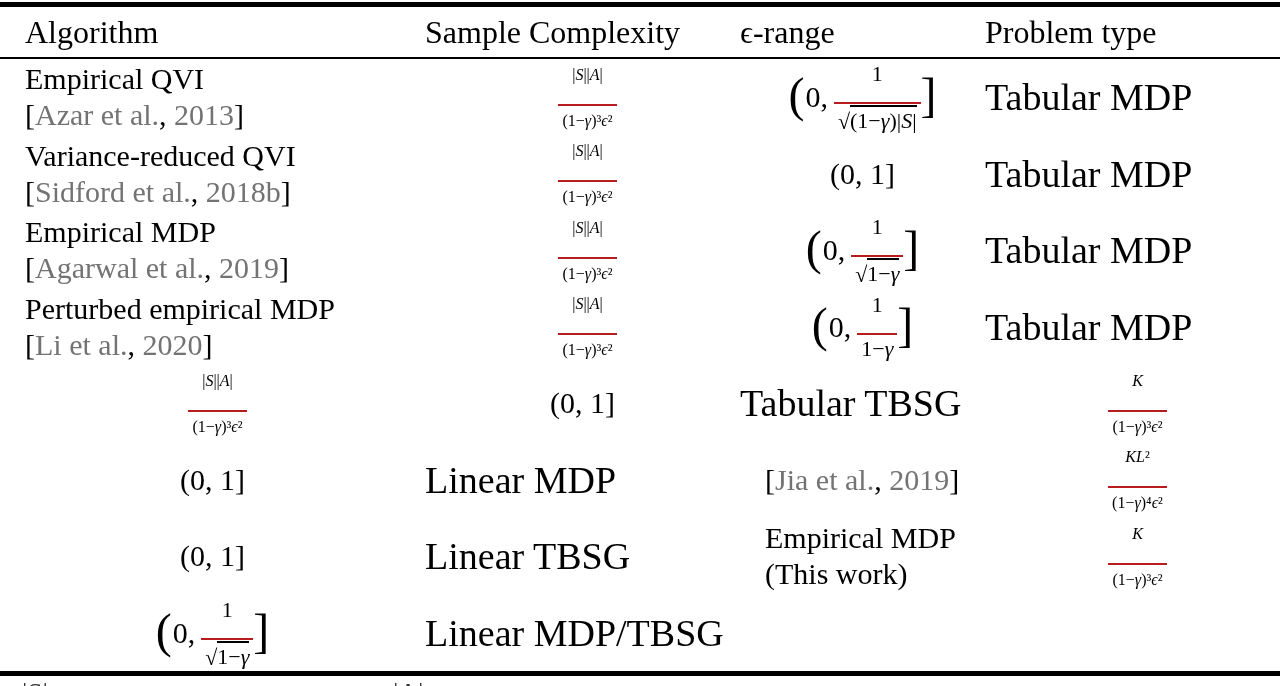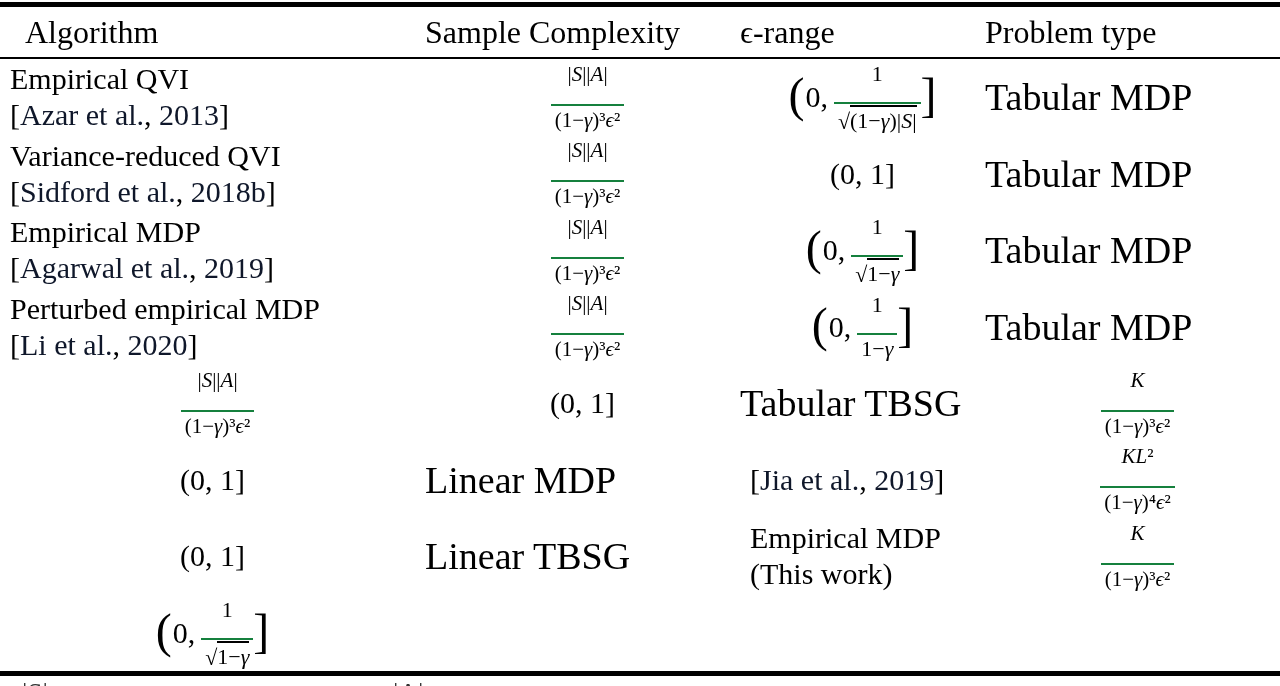--- a/index.html
+++ b/index.html
@@ -14,31 +14,31 @@
   .bottomrule{top:671px;height:5px;}
 
   .grid4{display:grid;grid-template-columns:425px 315px 245px 295px;width:1060px;}
 
   .header{position:absolute;top:7px;height:50px;align-items:center;}
   .header > div{font-size:32px;}
   .pad-first{padding-left:25px;}
 
   .tbody{position:absolute;top:59px;grid-auto-rows:76.5px;}
   .cell{display:flex;flex-direction:column;justify-content:center;}
-  .c-alg{padding-left:10px;font-size:30px;line-height:36px;}
+  .c-alg{padding-left:25px;font-size:30px;line-height:36px;}
   .c-cx{padding-left:10px;display:flex;flex-direction:row;align-items:center;}
   .c-range{display:flex;flex-direction:row;align-items:center;font-size:30px;}
   .c-prob{font-size:38px;}
 
-  .blue{color:#0f172a;}
+  .blue{color:#737373;}
   i{font-style:italic;}
 
-  .frac{display:inline-block;text-align:center;font-size:21px;line-height:27px;vertical-align:middle;}
+  .frac{display:inline-block;text-align:center;font-size:16px;line-height:27px;vertical-align:middle;}
   .frac .num{display:block;padding:0 4px;}
-  .frac .den{display:block;border-top:2px solid #15803d;padding:1px 4px 0 4px;margin-top:16px;}
+  .frac .den{display:block;border-top:2px solid #b91c1c;padding:1px 4px 0 4px;margin-top:16px;}
 
   .sqrt{display:inline-block;white-space:nowrap;}
   .sqrt .rsign{display:inline-block;transform:translateY(1px);}
   .sqrt .radicand{display:inline-block;border-top:2px solid #000;padding-top:1px;}
 
   .range-wrap{display:inline-flex;align-items:center;}
   .bigp{font-size:48px;font-weight:400;line-height:1;transform:translateY(-2px);}
   .range-zero{font-size:30px;padding:0 6px 0 1px;}
   .range-frac{font-size:22px;line-height:25px;}
 
@@ -201,20 +201,23 @@
       <span class="range-wrap">
         <span class="bigp">(</span>
         <span class="range-zero">0,</span>
         <span class="frac range-frac">
           <span class="num">1</span>
           <span class="den"><span class="sqrt"><span class="rsign">√</span><span class="radicand">1−<i>γ</i></span></span></span>
         </span>
         <span class="bigp">]</span>
       </span>
     </div>
+    <div class="cell c-prob">
+      <span>Linear MDP/TBSG</span>
+    </div>
   </div>
 
 <div class="rule bottomrule"></div>
 
 <div class="footclip" id="footclip">
     <span style="left: 22px;">|S|</span>
     <span style="left: 393px;">|A|</span>
   </div>
 
 </body></html>

